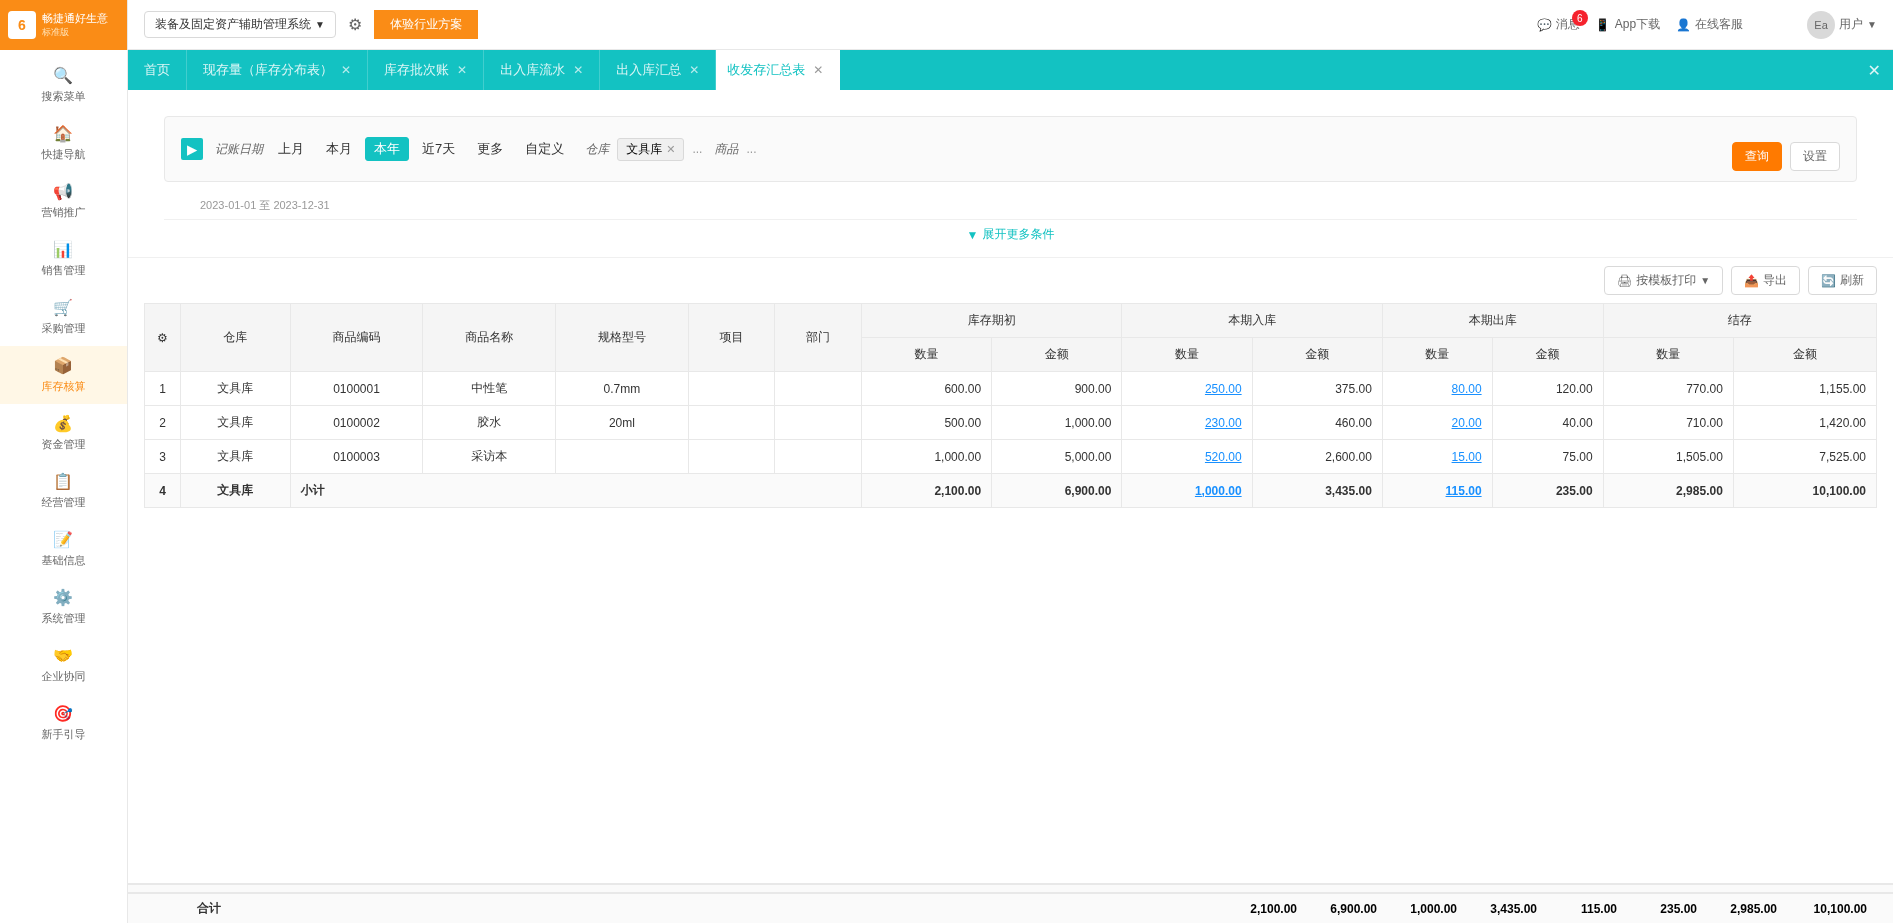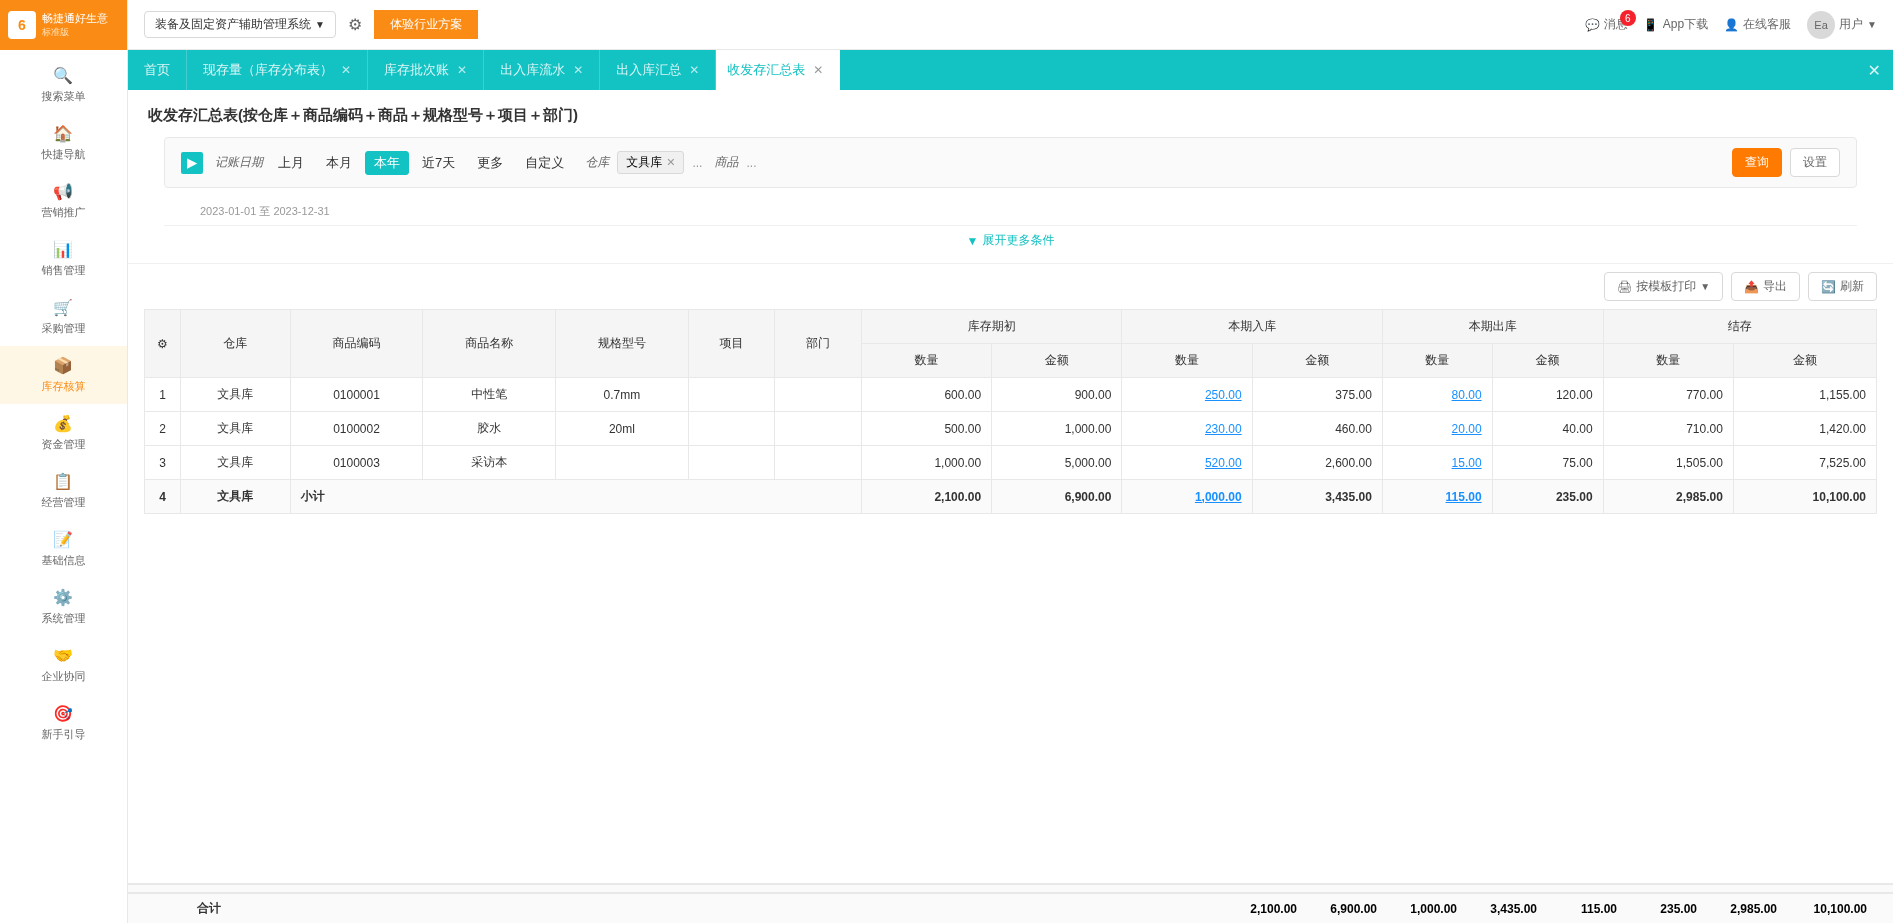--- a/index.html
+++ b/index.html
@@ -23,21 +23,21 @@
 
     
     .topbar { height: 50px; background: #fff; border-bottom: 1px solid #e8e8e8; display: flex; align-items: center; padding: 0 16px; gap: 20px; justify-content: space-between; }
     .topbar-left { display: flex; align-items: center; gap: 8px; }
     .topbar-system-select { display: flex; align-items: center; gap: 4px; border: 1px solid #d9d9d9; border-radius: 4px; padding: 4px 10px; cursor: pointer; font-size: 12px; color: #333; }
     .topbar-gear { color: #666; font-size: 16px; cursor: pointer; padding: 4px; }
     .topbar-trial-btn { background: #fa8c16; color: #fff; border: none; border-radius: 0; padding: 6px 16px; font-size: 12px; cursor: pointer; }
     .topbar-right { display: flex; align-items: center; gap: 16px; }
     .topbar-right-item { display: flex; align-items: center; gap: 4px; color: #666; cursor: pointer; font-size: 12px; position: relative; }
     .topbar-badge { position: absolute; top: -6px; right: -8px; background: #f5222d; color: #fff; border-radius: 50%; width: 16px; height: 16px; display: flex; align-items: center; justify-content: center; font-size: 10px; }
-    .topbar-avatar { width: 28px; height: 28px; background: #d9d9d9; border-radius: 50%; display: flex; align-items: center; justify-content: center; font-size: 11px; color: #666; }
+    .topbar-avatar { width: 28px; height: 28px; background: #d9d9d9; border-radius: 50%; display: flex; align-items: center; justify-content: center; font-size: 11px; color: #666; margin-left: 48px; }
 
     
     .tabs { background: #13c2c2; display: flex; align-items: center; height: 40px; padding: 0 0; overflow-x: auto; }
     .tab { display: flex; align-items: center; padding: 0 16px; height: 100%; cursor: pointer; color: rgba(255,255,255,0.85); font-size: 13px; gap: 6px; white-space: nowrap; border-right: 1px solid rgba(255,255,255,0.2); }
     .tab.active { background: #fff; color: #13c2c2; font-weight: 500; padding-left: 11px; }
     .tab-close { font-size: 12px; color: rgba(255,255,255,0.7); cursor: pointer; }
     .tab.active .tab-close { color: #999; }
     .tab-close-btn { margin-left: 2px; }
     .tabs-close-all { margin-left: auto; padding: 0 12px; color: rgba(255,255,255,0.85); cursor: pointer; font-size: 16px; }
 
@@ -203,21 +203,20 @@
       <span>收发存汇总表</span>
       <span class="tab-close tab-close-btn" style="color:#999;">✕</span>
     </div>
     <div class="tabs-close-all">✕</div>
   </div>
 
   <div class="content">
     <div class="page">
 
       <div class="page-header">
-        <div class="page-title">收发存汇总表(按仓库＋商品编码＋商品＋规格型号＋项目＋部门)</div>
 
         <div class="filter-bar">
           <button class="filter-expand-btn">▶</button>
 
           <div class="filter-group">
             <span class="filter-label">记账日期</span>
             <div class="date-options">
               <span class="date-btn">上月</span>
               <span class="date-btn">本月</span>
               <span class="date-btn active">本年</span>
@@ -234,21 +233,21 @@
               <span class="tag-close">✕</span>
             </div>
             <span class="filter-more">...</span>
           </div>
 
           <div style="display:flex;align-items:center;gap:8px;">
             <span class="filter-label">商品</span>
             <span class="filter-more">...</span>
           </div>
 
-          <div style="display:flex;gap:8px;margin-left:auto;">
+          <div style="display:flex;gap:8px;margin-left:auto;margin-top:15px;">
             <button class="toolbar-btn btn-primary">查询</button>
             <button class="toolbar-btn btn-setting">设置</button>
           </div>
         </div>
 
         <div style="display:flex;align-items:center;gap:4px;padding:6px 16px;font-size:11px;color:#999;">
           <span style="margin-left:36px;">2023-01-01 至 2023-12-31</span>
         </div>
 
         <div class="expand-more-btn">

